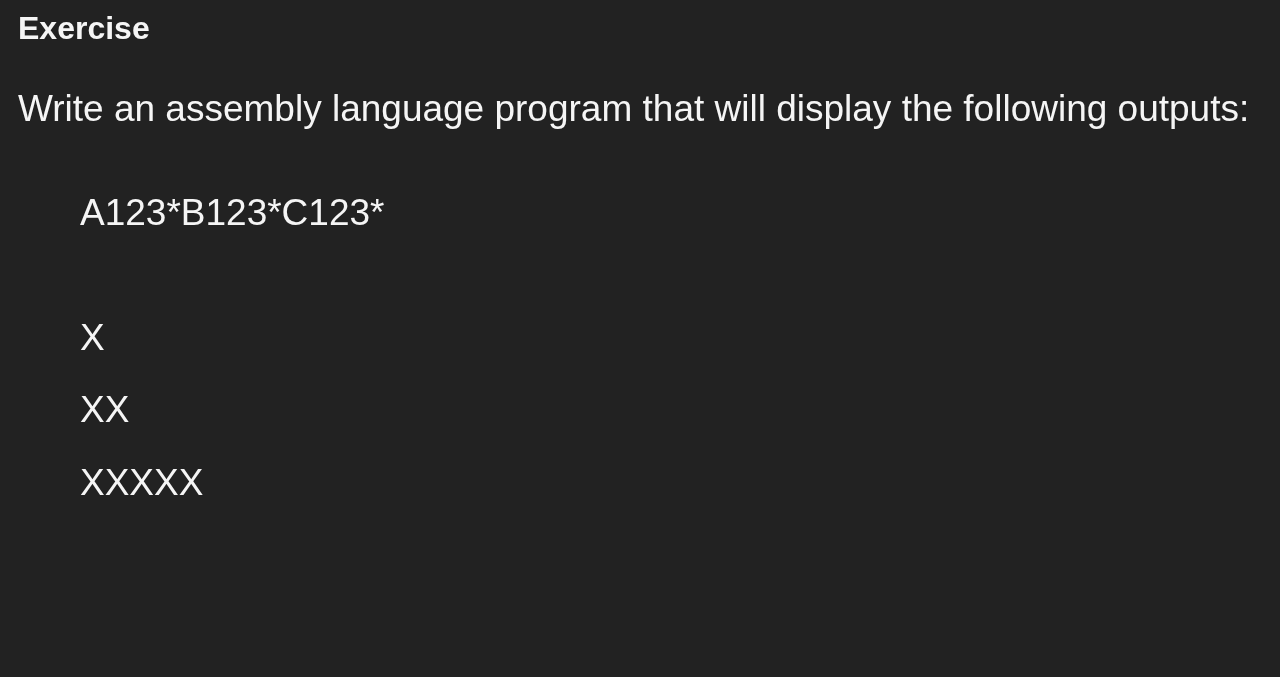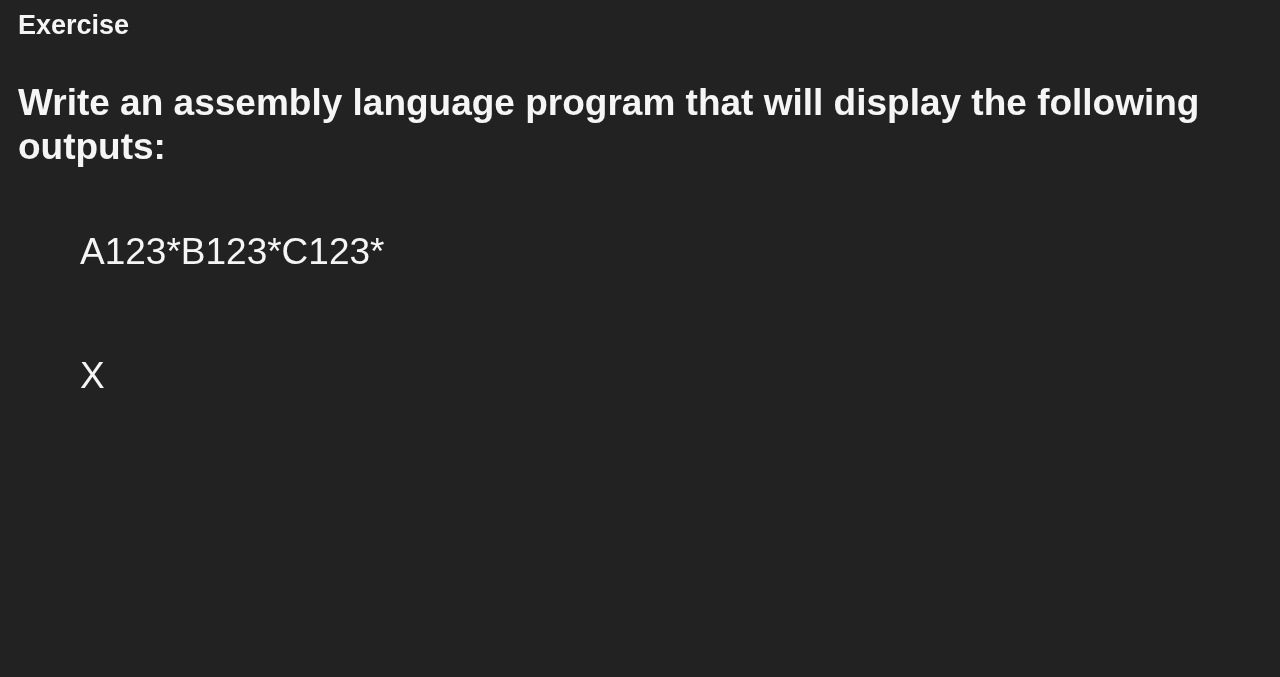--- a/index.html
+++ b/index.html
@@ -12,27 +12,27 @@
       height: 677px;
       background-color: #222222;
       color: #f5f5f5;
       font-family: Arial, Helvetica, sans-serif;
       overflow: hidden;
     }
     .container {
       padding: 10px 18px;
     }
     .title {
-      font-size: 27px;
+      font-size: 32px;
       font-weight: bold;
       margin-bottom: 40px;
     }
     .instruction {
       font-size: 37px;
-      font-weight: 700;
+      font-weight: 400;
       margin-bottom: 60px;
       line-height: 1.2;
     }
     .output-block {
       padding-left: 62px;
     }
     .output-line {
       font-size: 37px;
       font-weight: 400;
       line-height: 1.2;
@@ -44,14 +44,16 @@
   </style>
 </head>
 <body>
 
 <div class="container">
   <div class="title">Exercise</div>
   <div class="instruction">Write an assembly language program that will display the following outputs:</div>
   <div class="output-block">
     <div class="output-line first">A123*B123*C123*</div>
     <div class="output-line">X</div>
+    <div class="output-line">XX</div>
+    <div class="output-line">XXXXX</div>
   </div>
 </div>
 
 </body></html>

